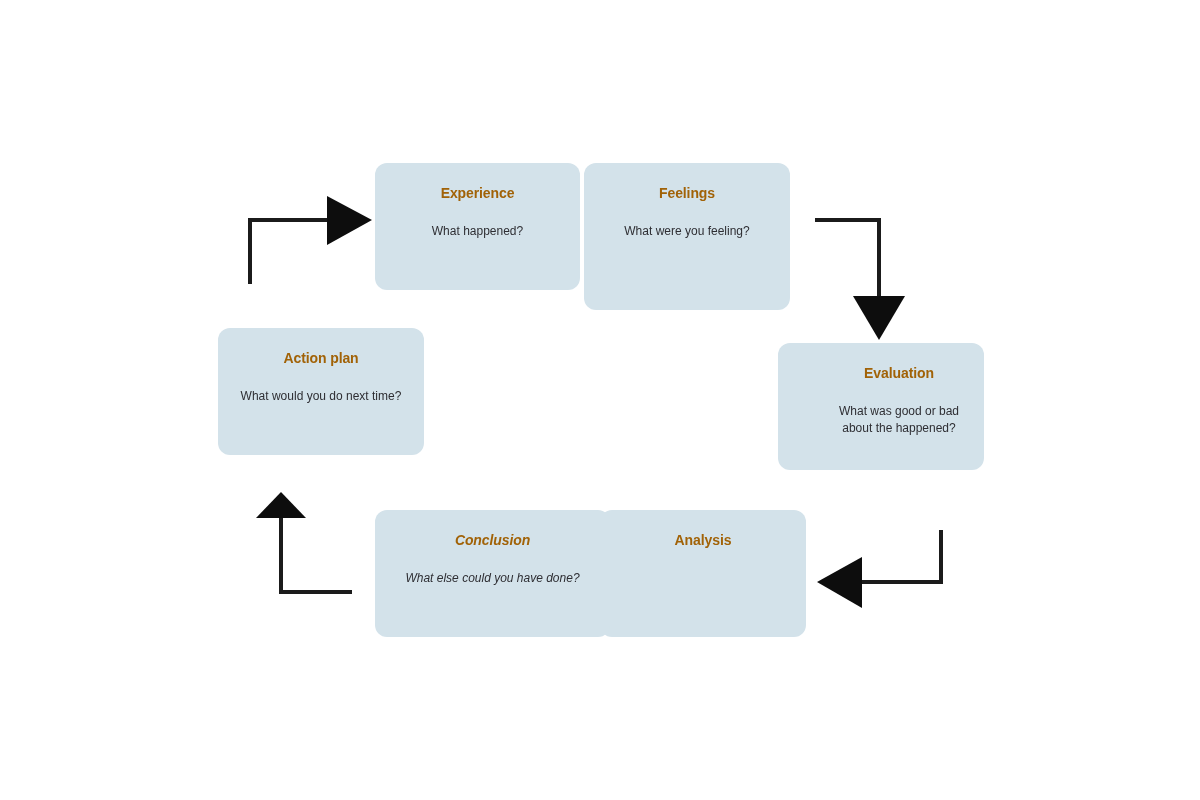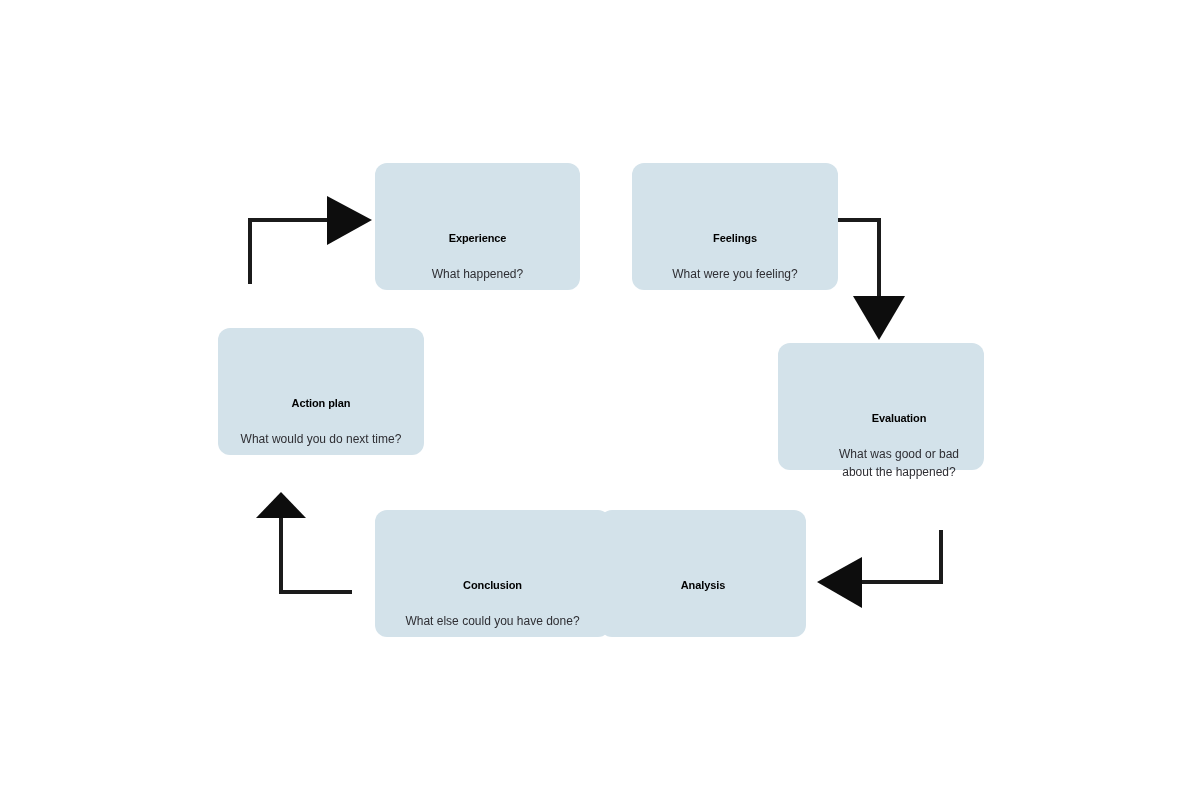--- a/index.html
+++ b/index.html
@@ -21,43 +21,42 @@
     position: absolute;
     box-sizing: border-box;
     background: #d3e2ea;
     border-radius: 12px;
     display: flex;
     flex-direction: column;
     align-items: center;
     padding-top: 22px;
   }
   .node-title {
-    font-size: 11px;
+    font-size: 14px;
     font-weight: bold;
-    color: #000000;
+    color: #a16207;
     letter-spacing: -0.1px;
     text-align: center;
     line-height: 1.2;
-    margin-top: 47px;
   }
   .node-desc {
     margin-top: 21px;
     font-size: 12px;
     font-weight: normal;
     color: #2e2e33;
     text-align: center;
     line-height: 1.45;
     padding: 0 10px;
   }
   
   #node-experience { left: 375px; top: 163px; width: 205px; height: 127px; }
-  #node-feelings   { left: 632px; top: 163px; width: 206px; height: 127px; }
+  #node-feelings   { left: 584px; top: 163px; width: 206px; height: 147px; }
   #node-evaluation { left: 778px; top: 343px; width: 206px; height: 127px; padding-left: 36px; }
   #node-analysis   { left: 600px; top: 510px; width: 206px; height: 127px; }
-  #node-conclusion { left: 375px; top: 510px; width: 235px; height: 127px; }
+  #node-conclusion { left: 375px; top: 510px; width: 235px; height: 127px; font-style: italic; }
   #node-actionplan { left: 218px; top: 328px; width: 206px; height: 127px; }
 
   .connector {
     position: absolute;
     left: 0;
     top: 0;
     width: 1200px;
     height: 800px;
     pointer-events: none;
   }

